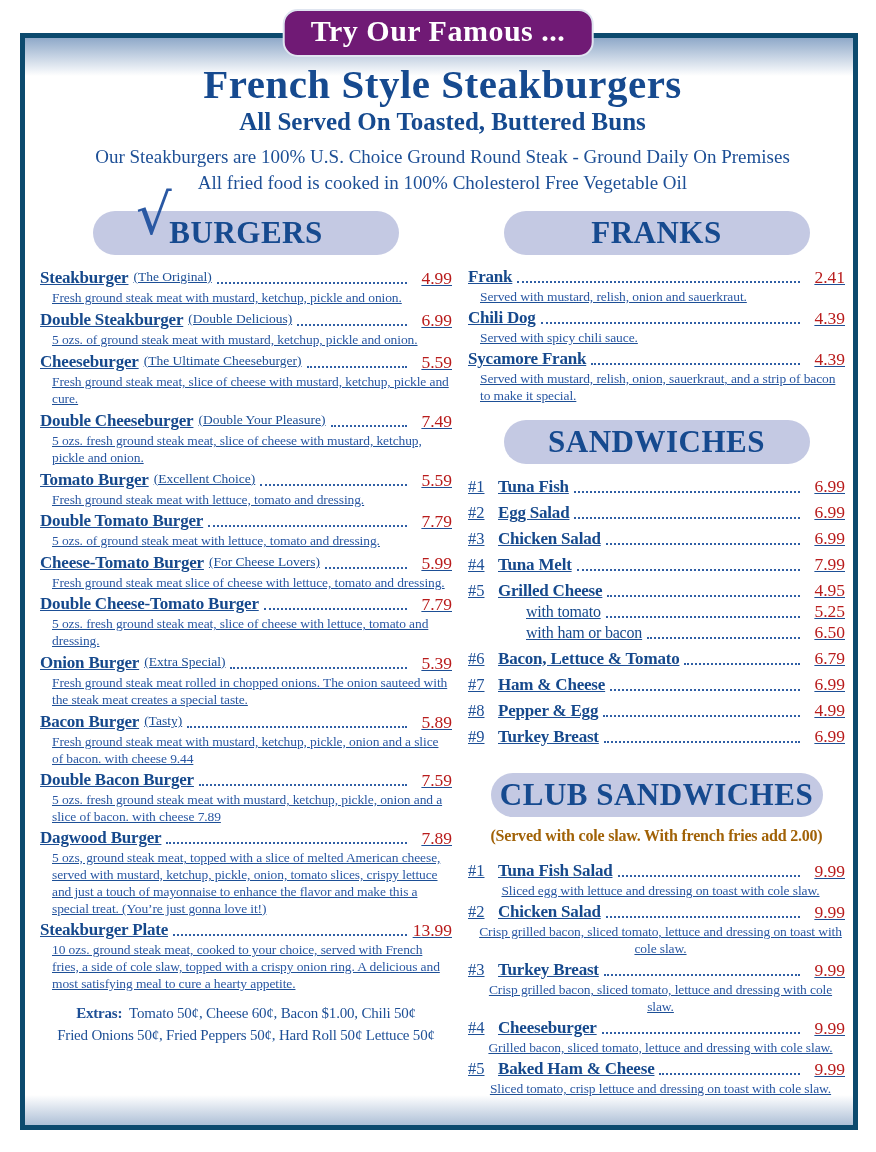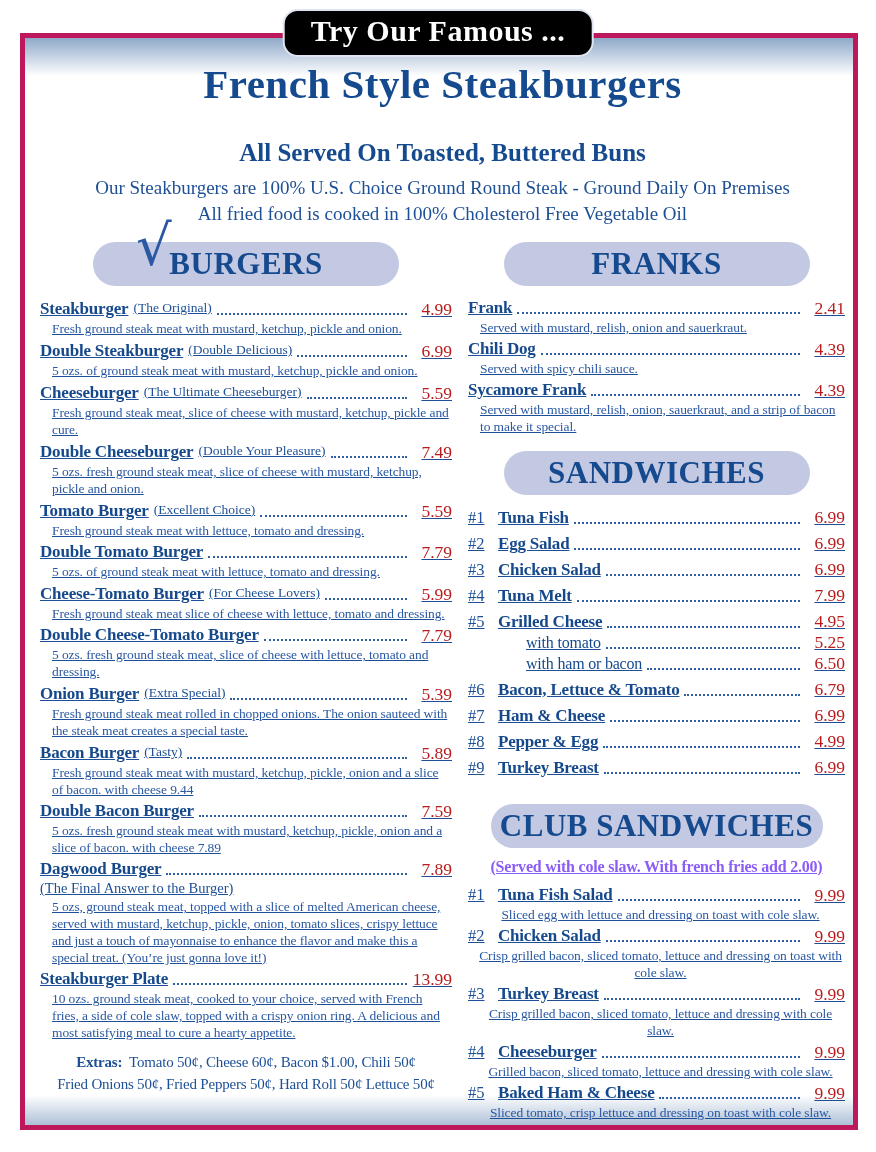--- a/index.html
+++ b/index.html
@@ -1,35 +1,35 @@
 <!DOCTYPE html>
 <html><head>
 <meta charset="utf-8">
 <style>
   html,body{margin:0;padding:0;background:#fff;}
   .page{position:relative;width:876px;height:1152px;background:#fff;overflow:hidden;
         font-family:"Liberation Serif",serif;color:#1d4f96;}
   .frame{position:absolute;left:20px;right:18px;top:33px;bottom:22px;
-         border:5px solid #be185d;background:#fff;}
+         border:5px solid #0c4a6e;background:#fff;}
   .grad-top{position:absolute;top:0;left:0;right:0;height:38px;
             background:linear-gradient(180deg,#8fa9c9,#ffffff);}
   .grad-bottom{position:absolute;bottom:0;left:0;right:0;height:30px;
                background:linear-gradient(180deg,#ffffff,#aec0d7);}
   .content{position:relative;z-index:2;padding:24px 8px 0 15px;}
 
   
   .banner{position:absolute;z-index:5;top:9px;left:50%;transform:translateX(-50%);
-          background:#000000;color:#fff;border:2px solid #dfe5f0;border-radius:15px;
+          background:#701a75;color:#fff;border:2px solid #dfe5f0;border-radius:15px;
           padding:3px 26px 7px 26px;font-size:30px;font-weight:bold;letter-spacing:.5px;
           white-space:nowrap;}
 
   
   .title{text-align:center;font-size:41px;line-height:45px;font-weight:bold;
          color:#164a8f;letter-spacing:.5px;}
-  .subtitle{text-align:center;font-size:25px;line-height:30px;font-weight:bold;color:#164a8f;margin-top:31px;}
+  .subtitle{text-align:center;font-size:25px;line-height:30px;font-weight:bold;color:#164a8f;}
   .taglines{text-align:center;font-size:19px;line-height:26px;color:#1d4f96;margin-top:7px;}
 
   
   .columns{display:flex;gap:16px;margin-top:15px;align-items:flex-start;}
   .col-left{width:412px;flex:none;}
   .col-right{flex:1;min-width:0;}
 
   
   .pill-wrap{position:relative;text-align:center;margin-bottom:12px;}
   .pill{display:inline-block;background:#c4c9e3;border-radius:22px;color:#164a8f;
@@ -47,22 +47,22 @@
   .m-note{font-size:13.5px;color:#1d4f96;margin-left:5px;white-space:nowrap;padding-bottom:1px;}
   .m-leader{flex:1;border-bottom:2px dotted #2f5fa5;margin:0 5px 4px 5px;min-width:12px;}
   .m-price{font-size:17.5px;color:#b91c1c;flex:none;text-align:right;min-width:40px;}
   .m-desc{font-size:13.5px;line-height:17px;color:#2a58a3;padding-left:12px;
           letter-spacing:-.1px;margin-top:1px;}
   .m-note-below{font-size:14.5px;line-height:17px;color:#1d4f96;margin-top:1px;}
   .m-row.m-sub{padding-left:58px;}
   .m-row.m-sub .m-name{font-weight:normal;font-size:16px;}
   .sand .m-item{margin-bottom:5px;}
   .sand .m-row{line-height:21px;}
-  .club-note{text-align:center;font-weight:bold;font-size:16px;color:#8b5cf6;
-             margin:-2px 0 9px 0;letter-spacing:-.2px;text-decoration:underline;}
+  .club-note{text-align:center;font-weight:bold;font-size:16px;color:#a16207;
+             margin:-2px 0 16px 0;letter-spacing:-.2px;}
   .club .m-desc{padding-left:8px;font-size:13.5px;text-align:center;}
 
   .franks-gap{margin-top:16px;}
   .club-gap{margin-top:26px;}
 
   
   .extras{margin-top:10px;text-align:center;color:#1d4f96;font-size:15px;
           line-height:22px;letter-spacing:-.2px;}
   .extras .lbl{font-weight:bold;}
 </style>
@@ -185,21 +185,20 @@
                   <span class="m-price">7.59</span>
                 </div>
                 <div class="m-desc">5 ozs. fresh ground steak meat with mustard, ketchup, pickle, onion and a slice of bacon.  with cheese  7.89</div>
               </div>
               <div class="m-item">
                 <div class="m-row">
                   <span class="m-name">Dagwood Burger</span>
                   <span class="m-leader"></span>
                   <span class="m-price">7.89</span>
                 </div>
-                <div class="m-note-below">(The Final Answer to the Burger)</div>
                 <div class="m-desc">5 ozs, ground steak meat, topped with a slice of melted American cheese, served with mustard, ketchup, pickle, onion, tomato slices, crispy lettuce and just a touch of mayonnaise to enhance the flavor and make this a special treat.  (You’re just gonna love it!)</div>
               </div>
               <div class="m-item">
                 <div class="m-row">
                   <span class="m-name">Steakburger Plate</span>
                   <span class="m-leader"></span>
                   <span class="m-price">13.99</span>
                 </div>
                 <div class="m-desc">10 ozs. ground steak meat, cooked to your choice, served with French fries, a side of cole slaw, topped with a crispy onion ring.  A  delicious and most satisfying meal to cure a hearty appetite.</div>
               </div>

